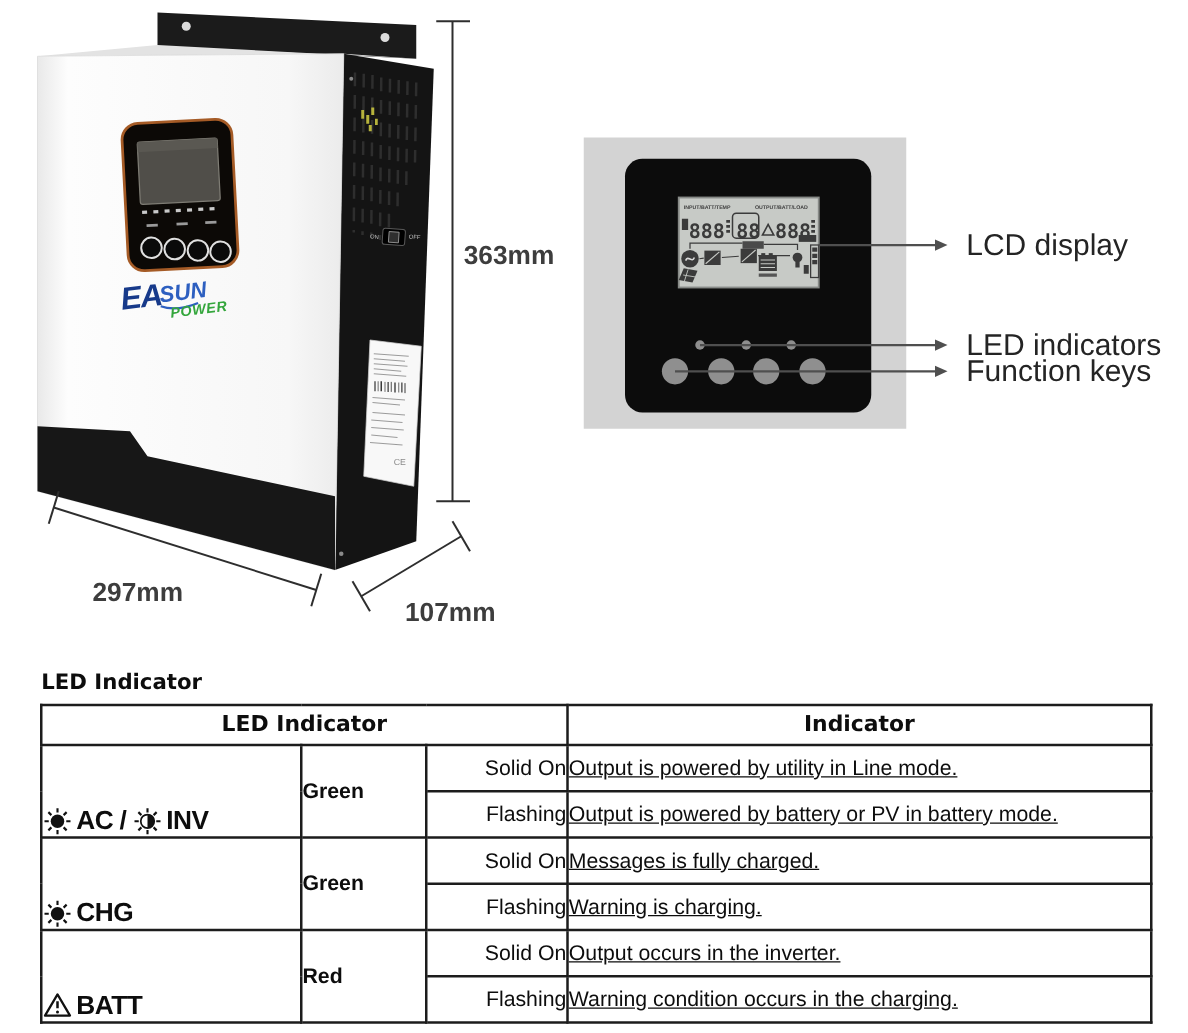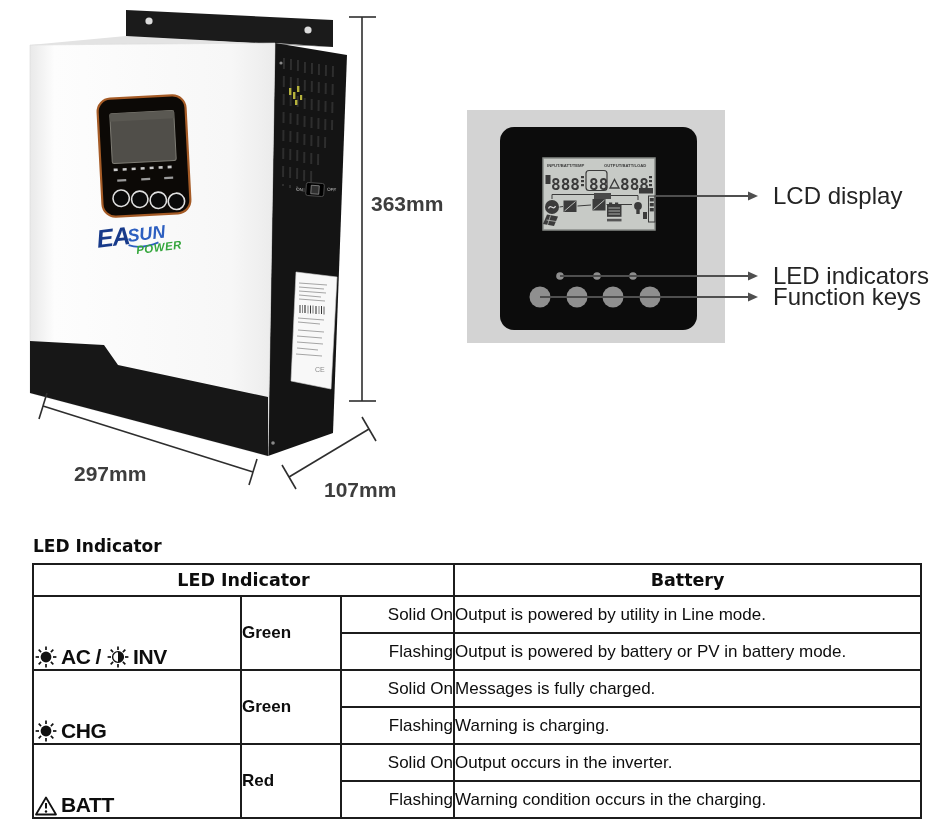--- a/index.html
+++ b/index.html
@@ -10,24 +10,24 @@
   
   .tbl-wrap{position:absolute;left:32px;top:536px;width:890px;}
   .tbl-title{font-family:"DejaVu Sans",sans-serif;font-weight:bold;font-size:17px;color:#0d0d0d;
              margin:0 0 7px 1px;}
   table.led{border-collapse:collapse;table-layout:fixed;width:888px;
             font-family:"Liberation Sans",sans-serif;color:#0d0d0d;}
   table.led td{border:2px solid #1c1c1c;padding:0;vertical-align:middle;font-size:17px;}
   table.led tr.hdr td{font-weight:bold;font-size:17.5px;text-align:center;height:30px;
                       font-family:"DejaVu Sans",sans-serif;}
   td.state{text-align:right;height:31px;}
-  td.msg{padding:0 4px 0 5px;}
+  td.msg{padding:0 4px 0 5px;text-decoration:underline;}
   td.colorcell{padding-left:9px;font-size:18px;font-weight:bold;}
   td.ind{padding-left:9px;}
-  .ind-inner{display:flex;align-items:flex-end;gap:3px;font-weight:bold;font-size:21px;
+  .ind-inner{display:flex;align-items:flex-start;gap:3px;font-weight:bold;font-size:21px;
              letter-spacing:-0.4px;white-space:nowrap;margin-top:48px;}
   .ind-inner .sep{font-weight:bold;margin:0 2px;}
   .icn{display:inline-block;line-height:0;}
 
   
   text{font-family:"Liberation Sans",sans-serif;}
   .dimtxt{font-size:21px;font-weight:bold;fill:#3d3d3d;}
   .callout-txt{font-size:24px;fill:#242424;}
   .seg{font-family:"DejaVu Sans Mono",monospace;font-weight:bold;font-size:16px;fill:#3a3a3a;}
   .lcdlabel{font-size:4.2px;fill:#3d3d3d;font-weight:bold;}
@@ -273,21 +273,21 @@
     <table class="led">
       <colgroup>
         <col style="width:208px">
           <col style="width:100px">
           <col style="width:113px">
           <col style="width:467px">
       </colgroup>
       <tbody>
           <tr class="hdr">
         <td colspan="3">LED Indicator</td>
-        <td>Battery</td>
+        <td>Indicator</td>
       </tr>
 
       <tr>
         <td class="ind" rowspan="2">
           <span class="ind-inner">
             <span class="icn">
               <svg width="24" height="24" viewBox="0 0 24 24">
                 <circle cx="12" cy="12" r="5.4" fill="#111"></circle>
                 <g stroke="#111" stroke-width="1.7">
                   <line x1="12" y1="1.6" x2="12" y2="5"></line>

